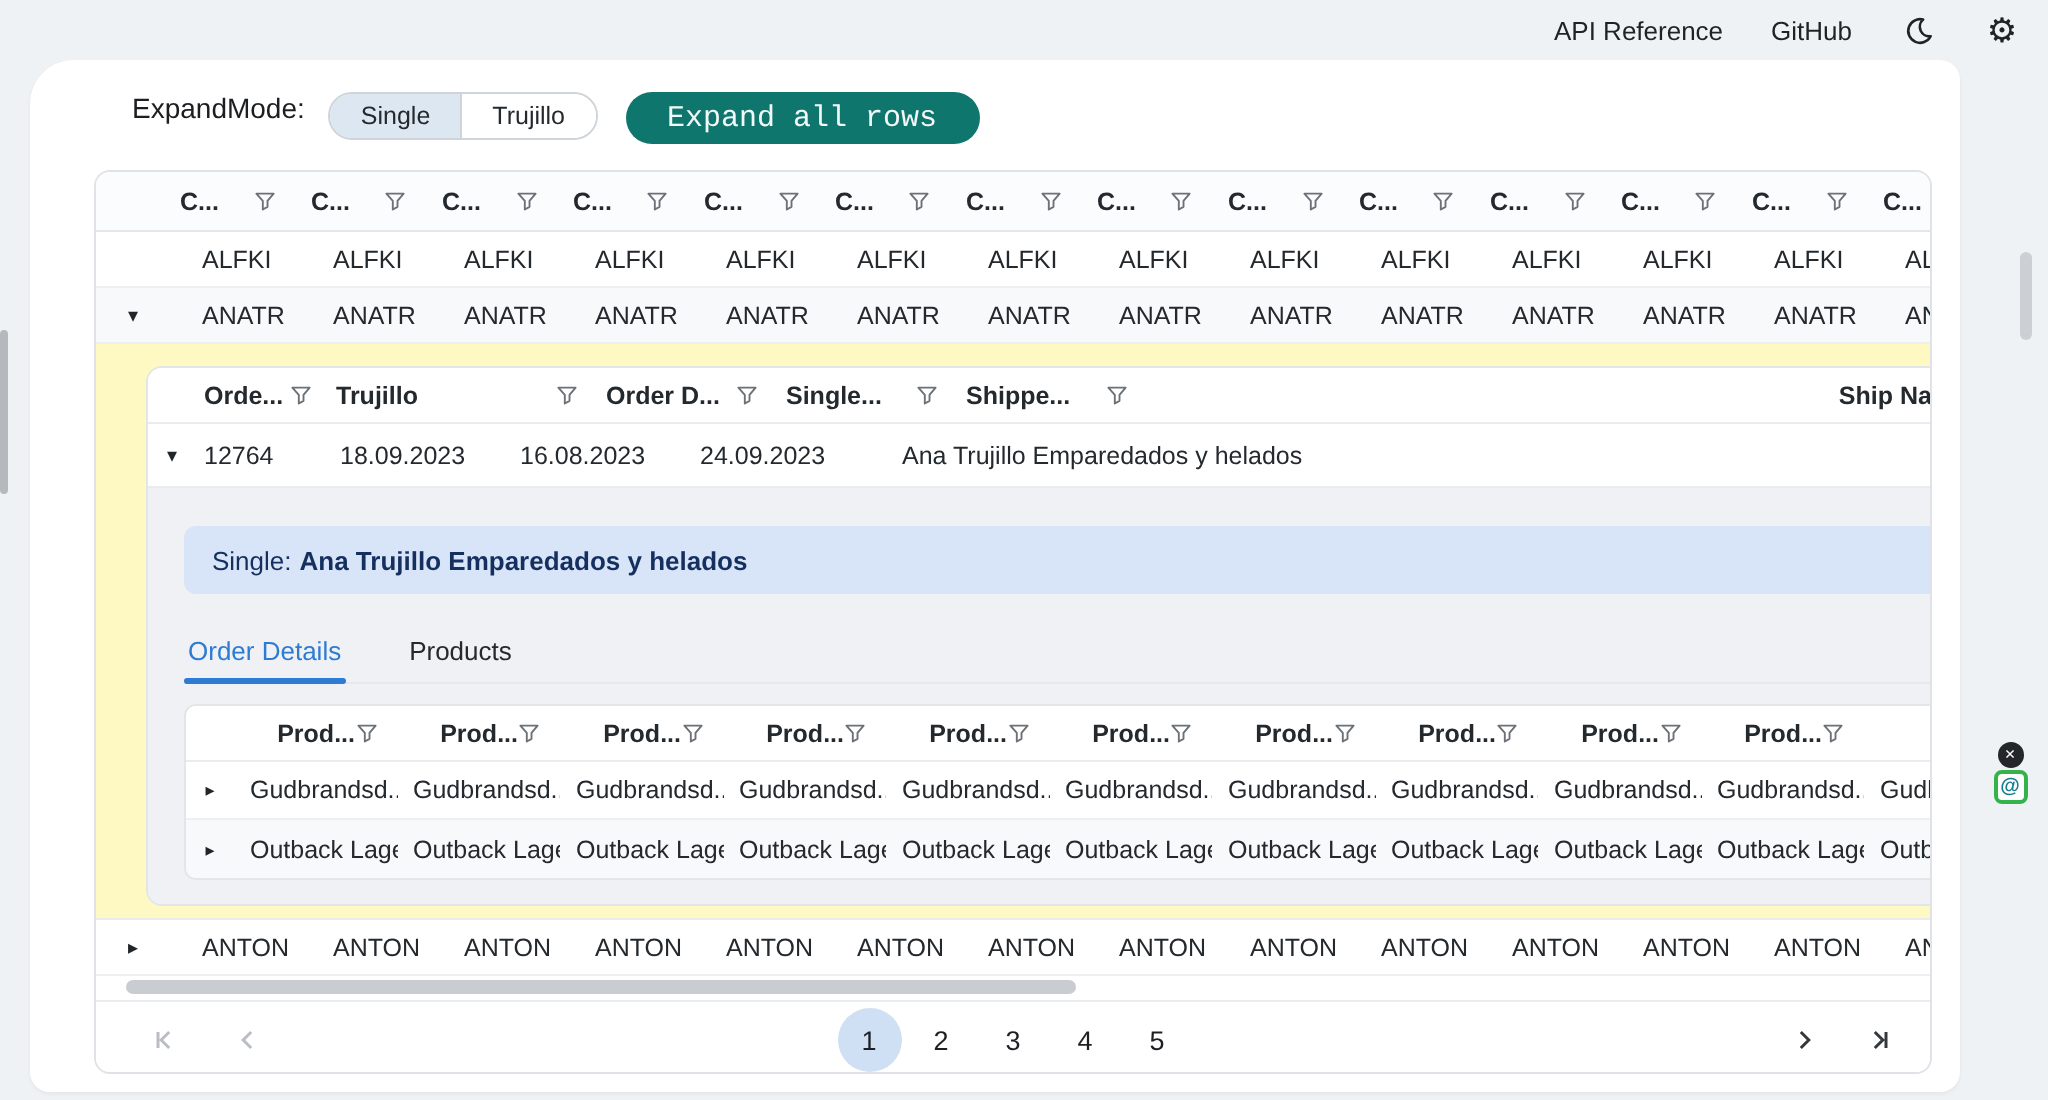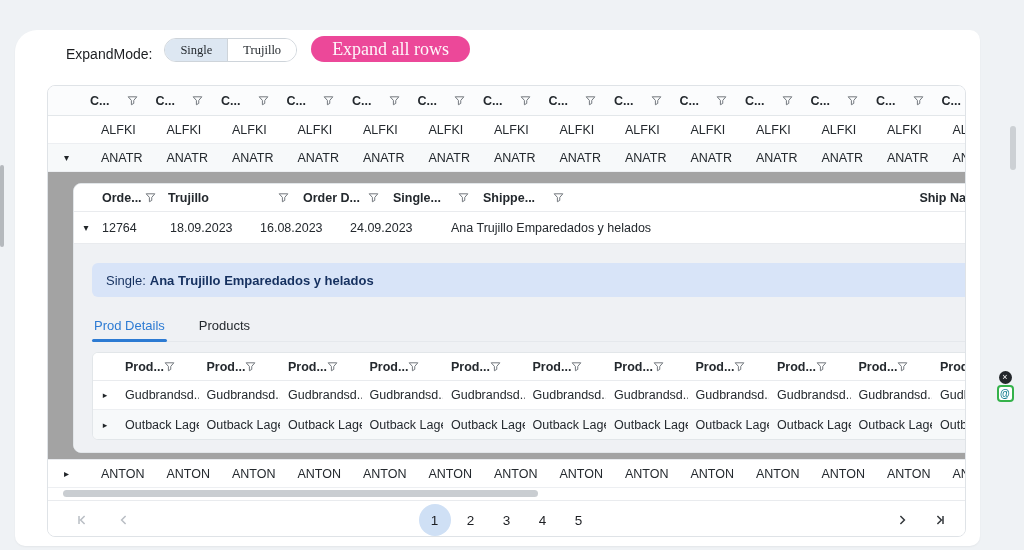--- a/index.html
+++ b/index.html
@@ -9,42 +9,42 @@
   
   .topbar{position:absolute;top:0;left:0;right:0;height:30px;display:flex;justify-content:flex-end;
           align-items:center;gap:24px;padding-right:14px;font-size:13px;color:#1f2328}
   .toplink{cursor:pointer}
   .topicon{display:flex;align-items:center;justify-content:center;width:18px;height:18px;cursor:pointer}
   .gear{font-size:17px;line-height:1;color:#1f2328}
   
   .card{position:absolute;left:15px;top:30px;width:965px;height:516px;background:#fff;
         border-radius:22px 10px 10px 10px;box-shadow:0 1px 2px rgba(0,0,0,.05)}
   
-  .toolbar{position:absolute;left:51px;top:6px;height:26px;display:flex;align-items:flex-end}
+  .toolbar{position:absolute;left:51px;top:16px;height:26px;display:flex;align-items:flex-start}
   .em-label{font-size:14px;color:#1c1e21;margin-right:12px}
   .toggle-group{display:flex;height:24px;border:1px solid #ced4da;border-radius:14px;overflow:hidden;background:#fff}
-  .tbtn{border:none;background:#fff;font-family:Liberation Serif, serif;font-size:12.5px;color:#24292e;padding:0 15px;cursor:pointer}
+  .tbtn{border:none;background:#fff;font-family:Liberation Sans, sans-serif;font-size:12.5px;color:#24292e;padding:0 15px;cursor:pointer}
   .tbtn.sel{background:#dde7f2}
   .tbtn+.tbtn{border-left:1px solid #ced4da}
-  .pill{margin-left:14px;height:26px;border:none;border-radius:14px;background:#ec4899;
-        color:rgba(255,255,255,.95);font-family:Liberation Serif, serif;font-size:18px;font-weight:500;padding:0 21px;cursor:default}
+  .pill{margin-left:14px;height:26px;border:none;border-radius:14px;background:#0f766e;
+        color:rgba(255,255,255,.95);font-family:Liberation Mono, monospace;font-size:15px;font-weight:500;padding:0 21px;cursor:default}
   .pill+.pill{margin-left:16px}
   
   .grid{position:absolute;left:32px;top:55px;width:919px;height:452px;background:#fff;
         border:1px solid #dfe3e7;border-radius:8px;overflow:hidden;font-size:12.5px}
   .mrow{display:flex;align-items:center;height:28px;border-bottom:1px solid #edeff2;white-space:nowrap;background:#fff}
   .mrow.alt{background:#f7f9fa}
   .mheader{height:30px;background:#fbfcfd;border-bottom:1px solid #e3e7ea;font-weight:bold}
   .m-exp{width:37px;flex:none;display:flex;align-items:center;justify-content:center;font-size:10px;color:#212529;cursor:pointer}
   .mc{width:65.5px;flex:none;padding-left:16px;overflow:hidden}
   .mh{width:65.5px;flex:none;display:flex;align-items:center;justify-content:space-between;
       padding:0 13px 0 5px;overflow:hidden;cursor:pointer}
   .ficon{display:flex;align-items:center;flex:none;cursor:pointer}
   
-  .detail1{height:288px;background:#a3a3a3;border-bottom:1px solid #e9ebee;padding:11px 0 0 25px}
+  .detail1{height:288px;background:#fef9c3;border-bottom:1px solid #e9ebee;padding:11px 0 0 25px}
   .card1{width:1200px;height:270px;background:#fff;border:1px solid #e2e6e9;border-radius:8px;
          overflow:hidden;display:flex;flex-direction:column}
   .drow{display:flex;align-items:center;height:32px;white-space:nowrap;background:#fff}
   .dheader{height:28px;border-bottom:1px solid #e9ebee;font-weight:bold}
   #detail-row{border-bottom:1px solid #e9ebee}
   .cw-exp{width:24px;flex:none;text-align:center;font-size:10px;color:#212529}
   .cw-a{width:64px;flex:none;overflow:hidden}
   .cw-b{width:135px;flex:none;overflow:hidden}
   .cw-c,.cw-d{width:90px;flex:none;overflow:hidden}
   .cw-e{width:95px;flex:none;overflow:hidden}
@@ -66,21 +66,21 @@
   .tab.active{color:#2d7bd3}
   .tab.active::after{content:"";position:absolute;left:0;right:0;bottom:-1px;height:3px;background:#2d7bd3;border-radius:2px}
   
   .pgrid{margin-top:10px;width:1000px;background:#fff;border:1px solid #e2e6e9;border-radius:6px;overflow:hidden}
   .prow{display:flex;align-items:center;height:29px;white-space:nowrap;border-bottom:1px solid #edeff2;background:#fff}
   .prow:last-child{border-bottom:none}
   .prow.alt{background:#f7f9fa}
   .pheader{height:28px;font-weight:bold;border-bottom:1px solid #e9ebee;background:#fff}
   .p-exp{width:24px;flex:none;text-align:center;font-size:9px;color:#212529;cursor:pointer}
   .pc{width:81.5px;flex:none;padding-left:8px;overflow:hidden}
-  .ph{width:81.5px;flex:none;display:flex;align-items:center;justify-content:flex-start;
+  .ph{width:81.5px;flex:none;display:flex;align-items:center;justify-content:flex-end;
       padding:0 10px 0 8px;overflow:hidden;cursor:pointer}
   
   .hscroll{height:12px;position:relative;background:#fff}
   .hthumb{position:absolute;left:15px;top:2px;width:475px;height:7px;background:#c9cdd1;border-radius:4px;cursor:pointer}
   .pager{height:38px;border-top:1px solid #e9ebee;position:relative;background:#fff}
   .nav{position:absolute;top:3px;width:32px;height:32px;border:none;background:none;display:flex;
        align-items:center;justify-content:center;color:#34383c;cursor:pointer}
   .nav.dis{color:#b9bec4;cursor:default}
   #nav-first{left:18px}#nav-prev{left:60px}#nav-next{left:838px}#nav-last{left:876px}
   .pages{position:absolute;left:0;right:0;top:3px;display:flex;justify-content:center;gap:4px}
@@ -94,20 +94,30 @@
   .fclose{width:13px;height:13px;border-radius:50%;background:#23272b;color:#fff;font-size:9px;line-height:12px;
           text-align:center;margin-bottom:1px}
   .fat{width:17px;height:17px;border:2px solid #35b24b;border-radius:4px;background:#fff;color:#147d8f;
        font-size:10px;font-weight:bold;line-height:13px;text-align:center}
 </style>
 </head>
 <body>
 
 <div class="page">
 
+  <div class="topbar">
+    <span class="toplink">API Reference</span>
+    <span class="toplink">GitHub</span>
+    <span class="topicon">
+      <svg width="15" height="15" viewBox="0 0 16 16">
+          <path d="M10.2 1.9a6.3 6.3 0 1 0 4 8.9 5.1 5.1 0 0 1-4-8.9z" fill="none" stroke="#1f2328" stroke-width="1.4" stroke-linejoin="round"></path>
+        </svg>
+    </span>
+    <span class="topicon gear">⚙</span>
+  </div>
 
   <div class="card">
 
     <div class="toolbar">
       <span class="em-label">ExpandMode:</span>
       <div class="toggle-group">
         <button class="tbtn sel">Single</button>
         <button class="tbtn">Trujillo</button>
       </div>
       <button class="pill">Expand all rows</button>
@@ -314,21 +324,21 @@
               <div class="cw-d pl8">16.08.2023</div>
               <div class="cw-e pl8">24.09.2023</div>
               <div class="cw-f pl14">Ana Trujillo Emparedados y helados</div>
             </div>
           <div class="detail2">
             <div class="banner">
               <span>Single:</span>
               <b>Ana Trujillo Emparedados y helados</b>
             </div>
             <div class="tabstrip">
-              <div class="tab active">Prod Details</div>
+              <div class="tab active">Order Details</div>
               <div class="tab">Products</div>
             </div>
             <div class="pgrid">
               <div class="prow pheader" id="prod-header">
                   <div class="p-exp"></div>
                   <div class="ph">
                     <span>Prod...</span>
                     <span class="ficon">
                       <svg width="11" height="11" viewBox="0 0 14 14">
                         <path d="M1.5 2.3h11L8.6 6.9v3.8L5.6 12.4V6.9z" fill="none" stroke="#6b7177" stroke-width="1.2" stroke-linejoin="round"></path>

